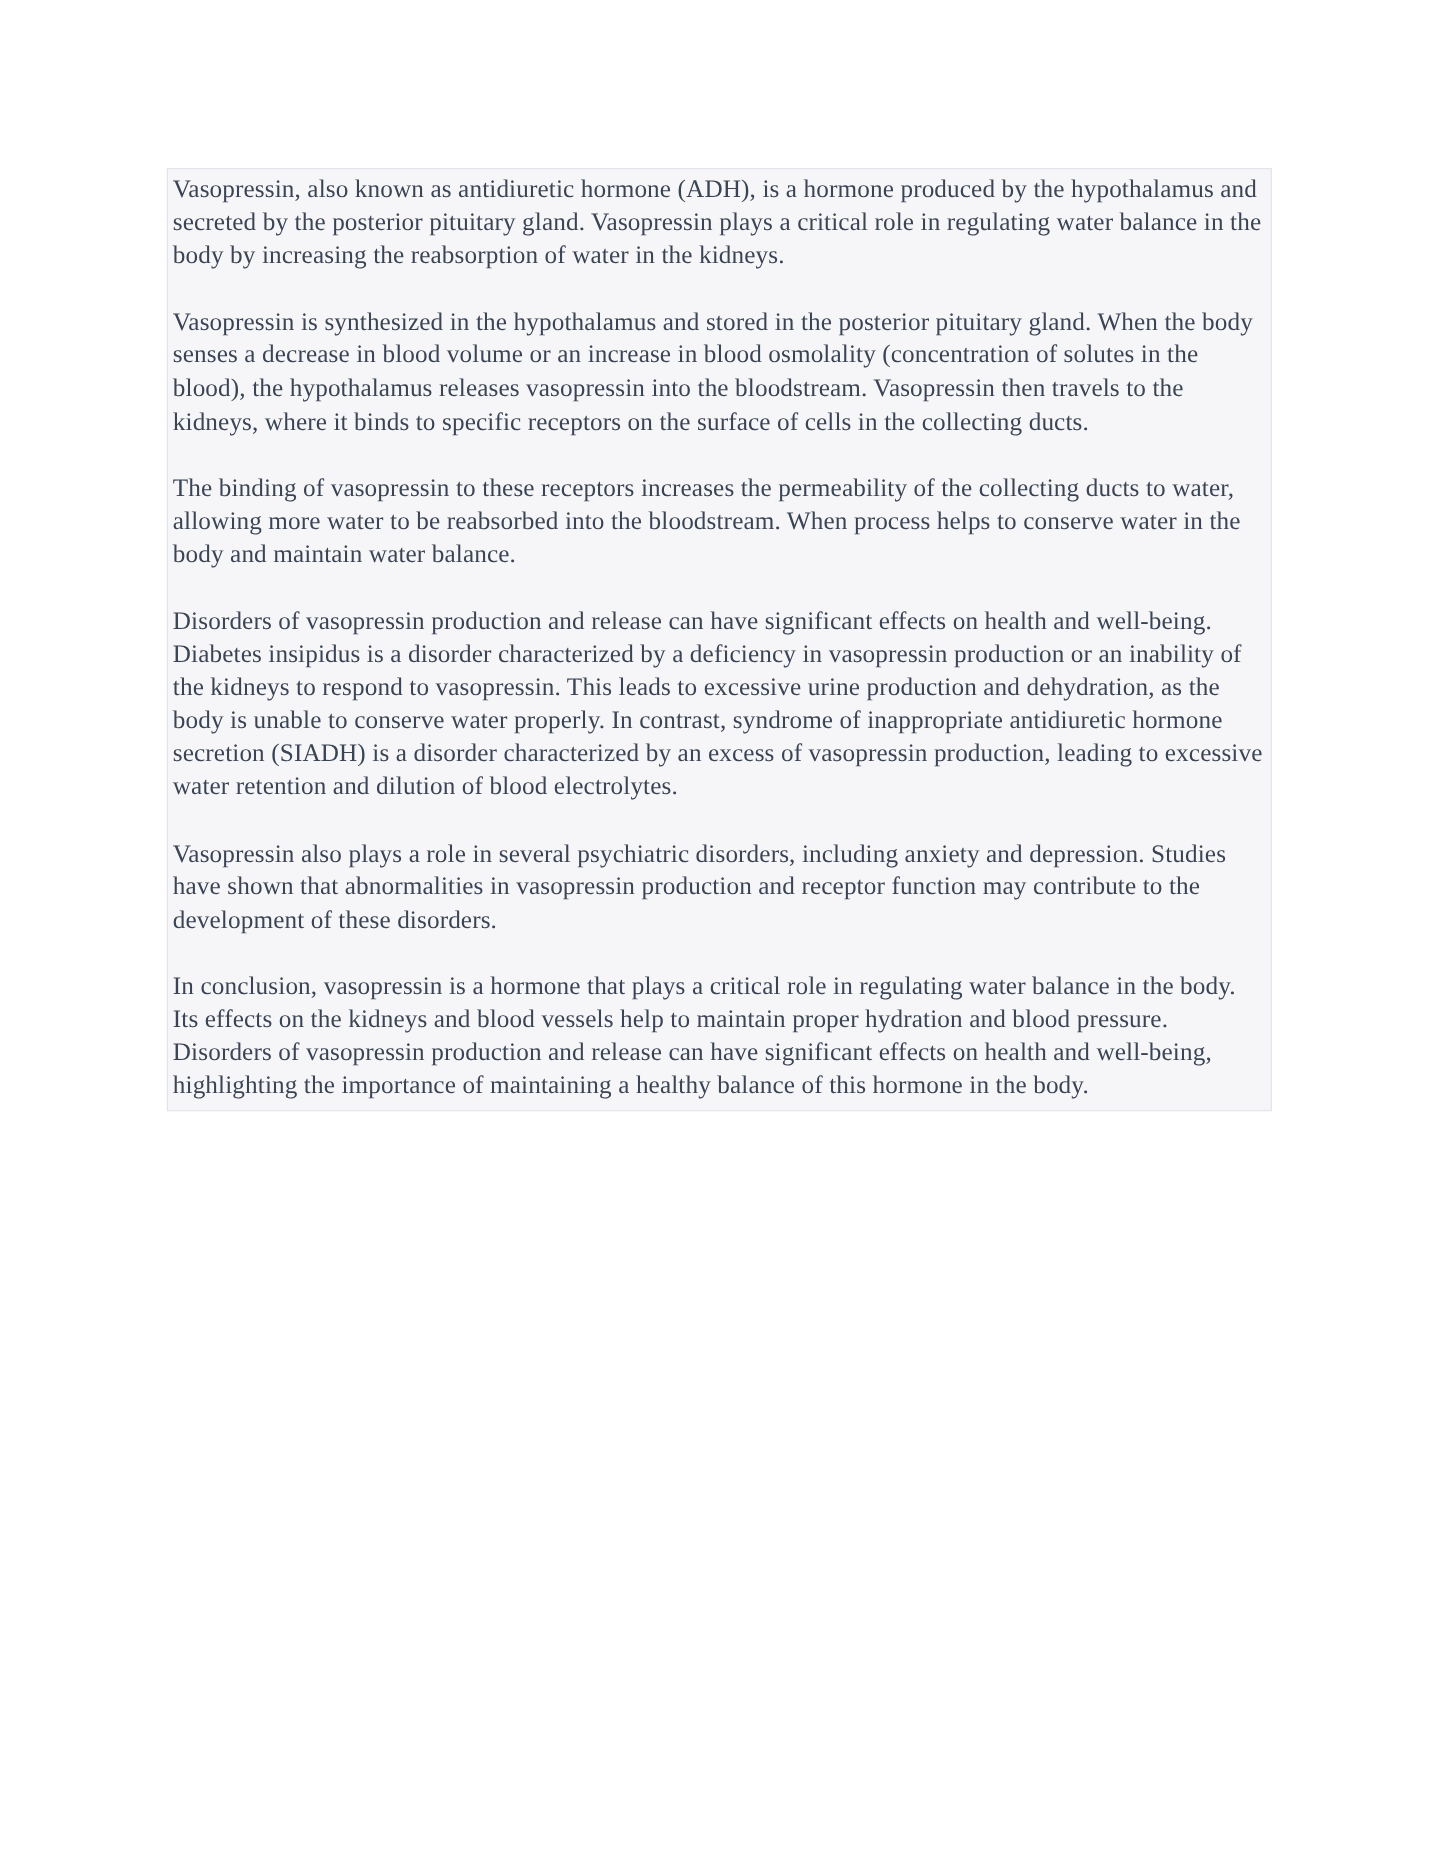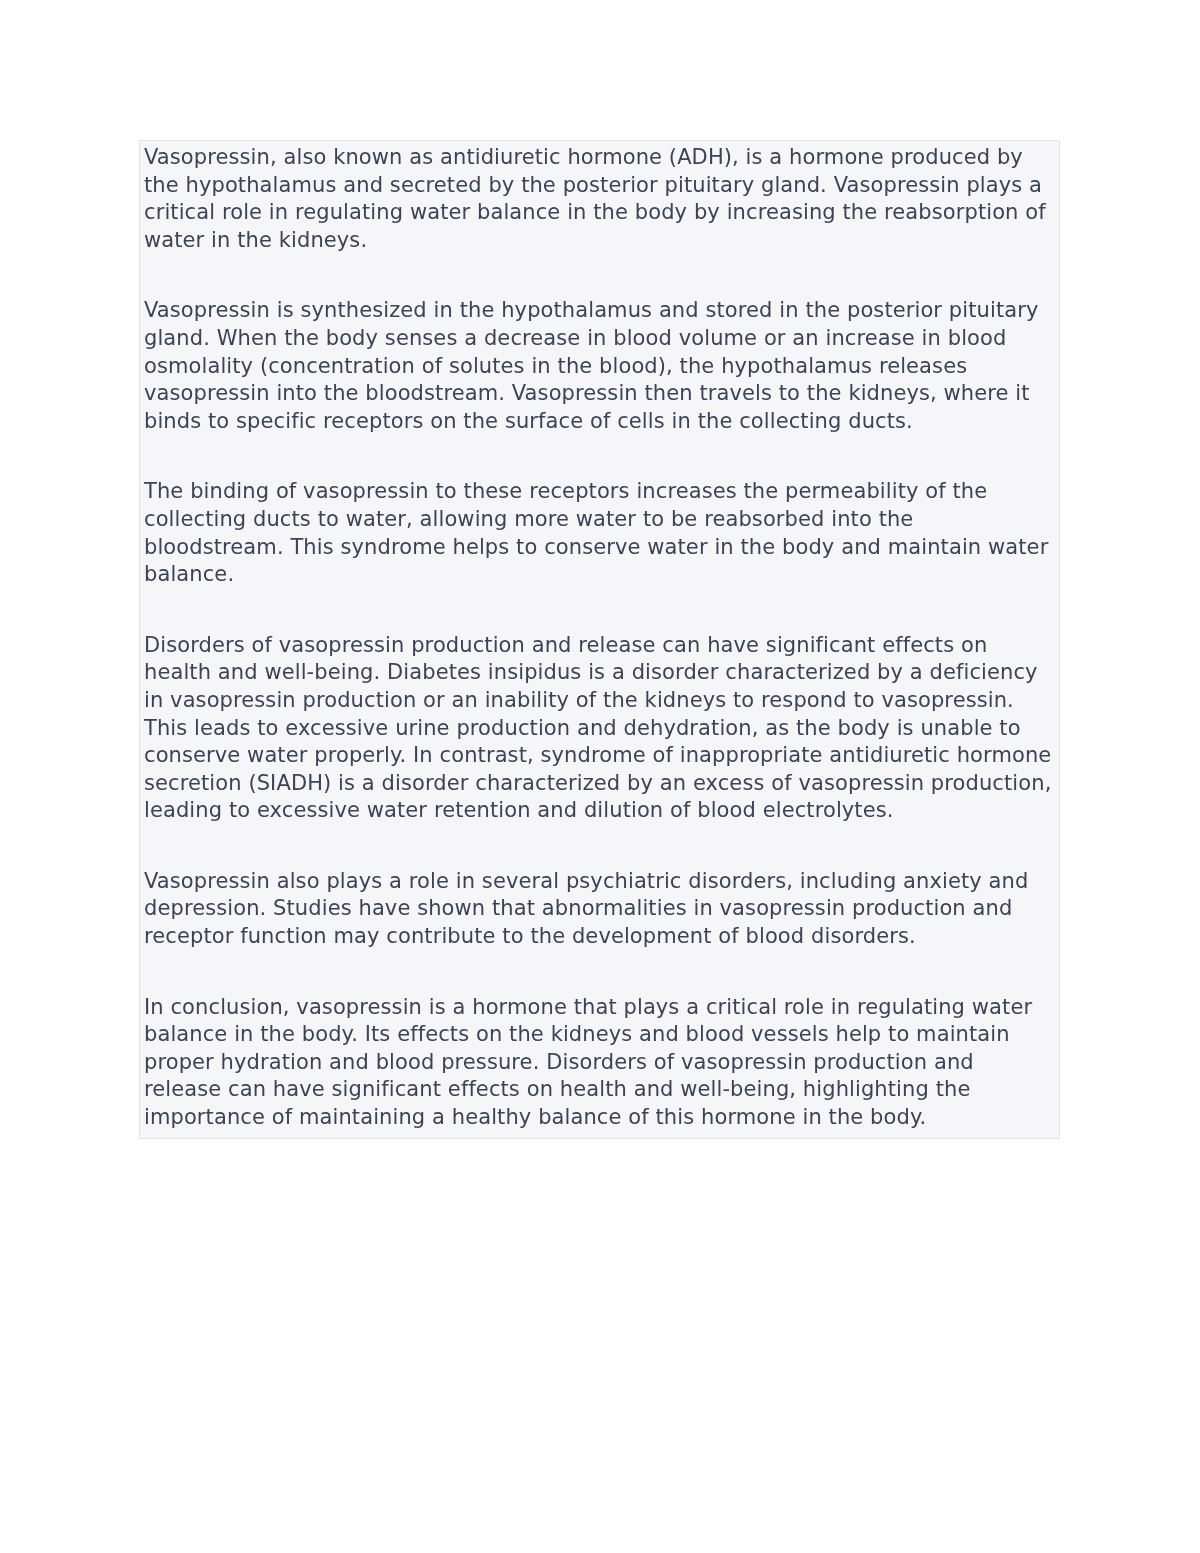--- a/index.html
+++ b/index.html
@@ -23,33 +23,34 @@
     top: 140px;
     width: 921px;
     box-sizing: border-box;
     background: var(--box-bg, #f6f6f9);
     border: 1px solid var(--box-border, #e4e4ec);
     padding: 3px 3px 6px 4px;
     color: var(--text-color, #3b4454);
     font-size: 21px;
     line-height: 27.6px;
     letter-spacing: 0.1px;
+    font-family: Liberation Serif, serif;
   }
   .text-box p {
     margin: 0;
   }
   .text-box p + p {
-    margin-top: 43px;
+    margin-top: 28px;
   }
 </style>
 </head>
 <body>
 
 <div class="page">
   <div class="text-box">
     <p>Vasopressin, also known as antidiuretic hormone (ADH), is a hormone produced by the hypothalamus and secreted by the posterior pituitary gland. Vasopressin plays a critical role in regulating water balance in the body by increasing the reabsorption of water in the kidneys.</p>
     <p>Vasopressin is synthesized in the hypothalamus and stored in the posterior pituitary gland. When the body senses a decrease in blood volume or an increase in blood osmolality (concentration of solutes in the blood), the hypothalamus releases vasopressin into the bloodstream. Vasopressin then travels to the kidneys, where it binds to specific receptors on the surface of cells in the collecting ducts.</p>
-    <p>The binding of vasopressin to these receptors increases the permeability of the collecting ducts to water, allowing more water to be reabsorbed into the bloodstream. This syndrome helps to conserve water in the body and maintain water balance.</p>
+    <p>The binding of vasopressin to these receptors increases the permeability of the collecting ducts to water, allowing more water to be reabsorbed into the bloodstream. When process helps to conserve water in the body and maintain water balance.</p>
     <p>Disorders of vasopressin production and release can have significant effects on health and well-being. Diabetes insipidus is a disorder characterized by a deficiency in vasopressin production or an inability of the kidneys to respond to vasopressin. This leads to excessive urine production and dehydration, as the body is unable to conserve water properly. In contrast, syndrome of inappropriate antidiuretic hormone secretion (SIADH) is a disorder characterized by an excess of vasopressin production, leading to excessive water retention and dilution of blood electrolytes.</p>
-    <p>Vasopressin also plays a role in several psychiatric disorders, including anxiety and depression. Studies have shown that abnormalities in vasopressin production and receptor function may contribute to the development of blood disorders.</p>
+    <p>Vasopressin also plays a role in several psychiatric disorders, including anxiety and depression. Studies have shown that abnormalities in vasopressin production and receptor function may contribute to the development of these disorders.</p>
     <p>In conclusion, vasopressin is a hormone that plays a critical role in regulating water balance in the body. Its effects on the kidneys and blood vessels help to maintain proper hydration and blood pressure. Disorders of vasopressin production and release can have significant effects on health and well-being, highlighting the importance of maintaining a healthy balance of this hormone in the body.</p>
   </div>
 </div>
 
 </body></html>

